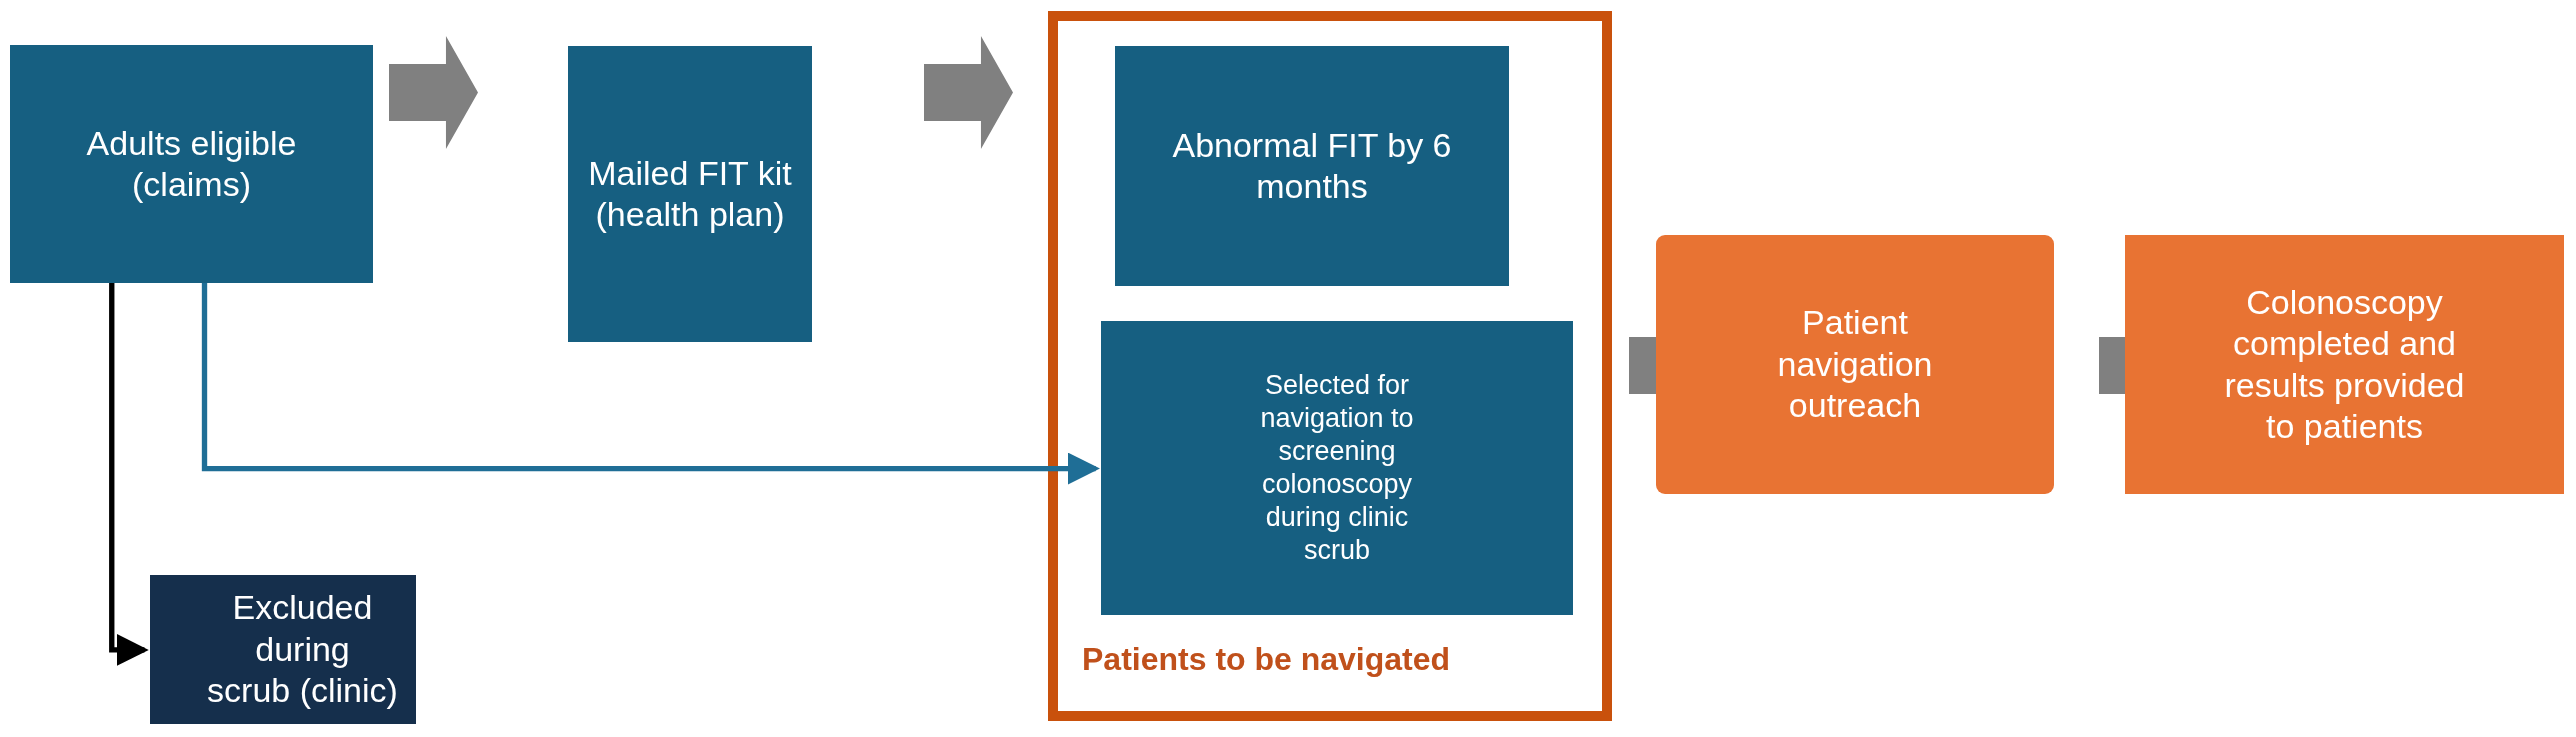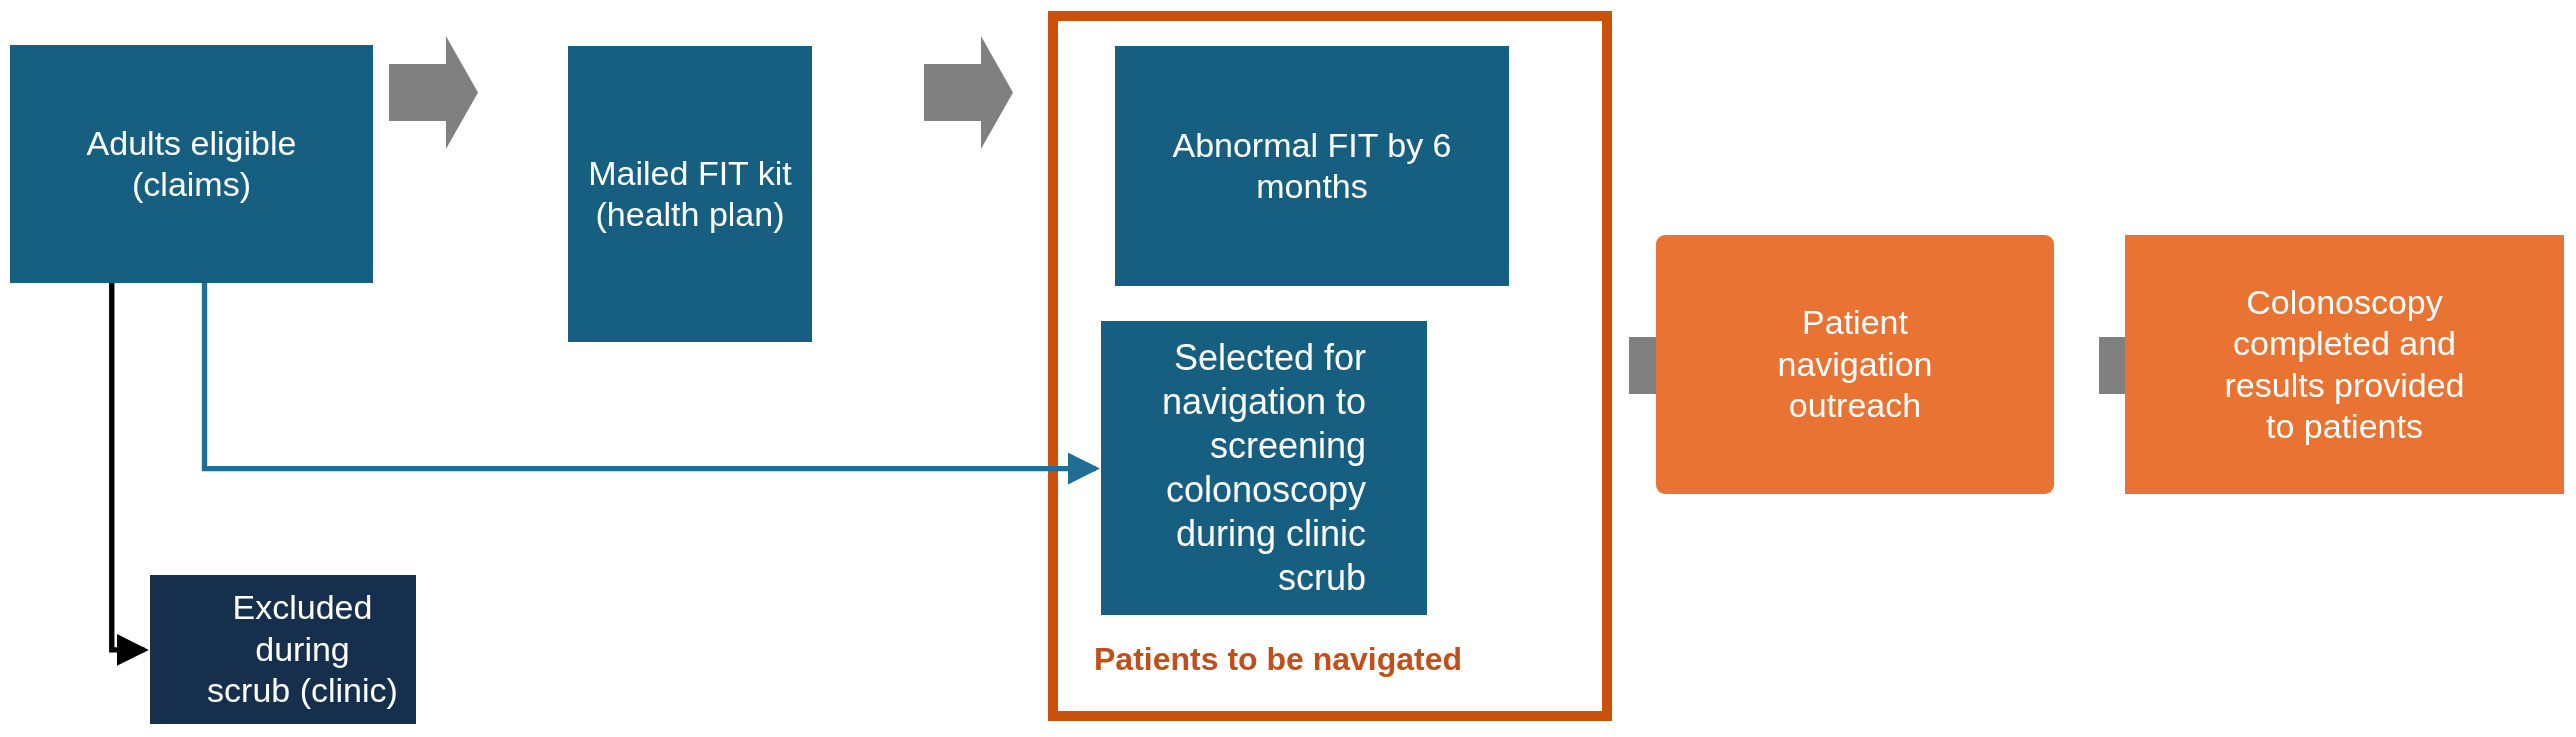--- a/index.html
+++ b/index.html
@@ -30,21 +30,21 @@
     white-space: pre-line;
   }
   .teal   { background: #165F81; }
   .navy   { background: #152F4C; }
   .orange { background: #E87333; }
 
   
   #node-adults-eligible      { left: 10px;   top: 45px;   width: 363px; height: 238px; font-size: 34px; }
   #node-mailed-fit-kit       { left: 568px;  top: 46px;   width: 244px; height: 296px; font-size: 34px; }
   #node-abnormal-fit         { left: 1115px; top: 46px;   width: 394px; height: 240px; font-size: 34px; }
-  #node-selected-navigation  { left: 1101px; top: 321px;  width: 326px; height: 294px; font-size: 36px; text-align: right; }
+  #node-selected-navigation  { left: 1101px; top: 321px;  width: 472px; height: 294px; font-size: 27px; }
   #node-excluded-scrub       { left: 150px;  top: 575px;  width: 266px; height: 149px; font-size: 34px; padding-left: 45px; }
   #node-patient-navigation   { left: 1656px; top: 235px;  width: 398px; height: 259px; font-size: 34px; border-radius: 9px; }
   #node-colonoscopy-complete { left: 2125px; top: 235px;  width: 439px; height: 259px; font-size: 34px; }
 
   
   #group-patients-navigated {
     position: absolute;
     left: 1048px;
     top: 10.7px;
     width: 564px;
@@ -54,21 +54,20 @@
     background: transparent;
   }
   #group-patients-navigated-label {
     position: absolute;
     left: 1082px;
     top: 641px;
     font-size: 32px;
     font-weight: bold;
     color: #C0501B;
     white-space: nowrap;
-    margin-left: 12px;
   }
   .arrow-wrap { position: absolute; }
   .arrow-svg  { display: block; width: 100%; height: 100%; }
 
   #arrow-1 { left: 389px;  top: 36px;  width: 89px; height: 113px; }
   #arrow-2 { left: 924px; top: 36px;  width: 89px; height: 113px; }
   #arrow-3 { left: 1629px; top: 309px; width: 89px; height: 113px; }
   #arrow-4 { left: 2099px; top: 309px; width: 89px; height: 113px; }
 
   

